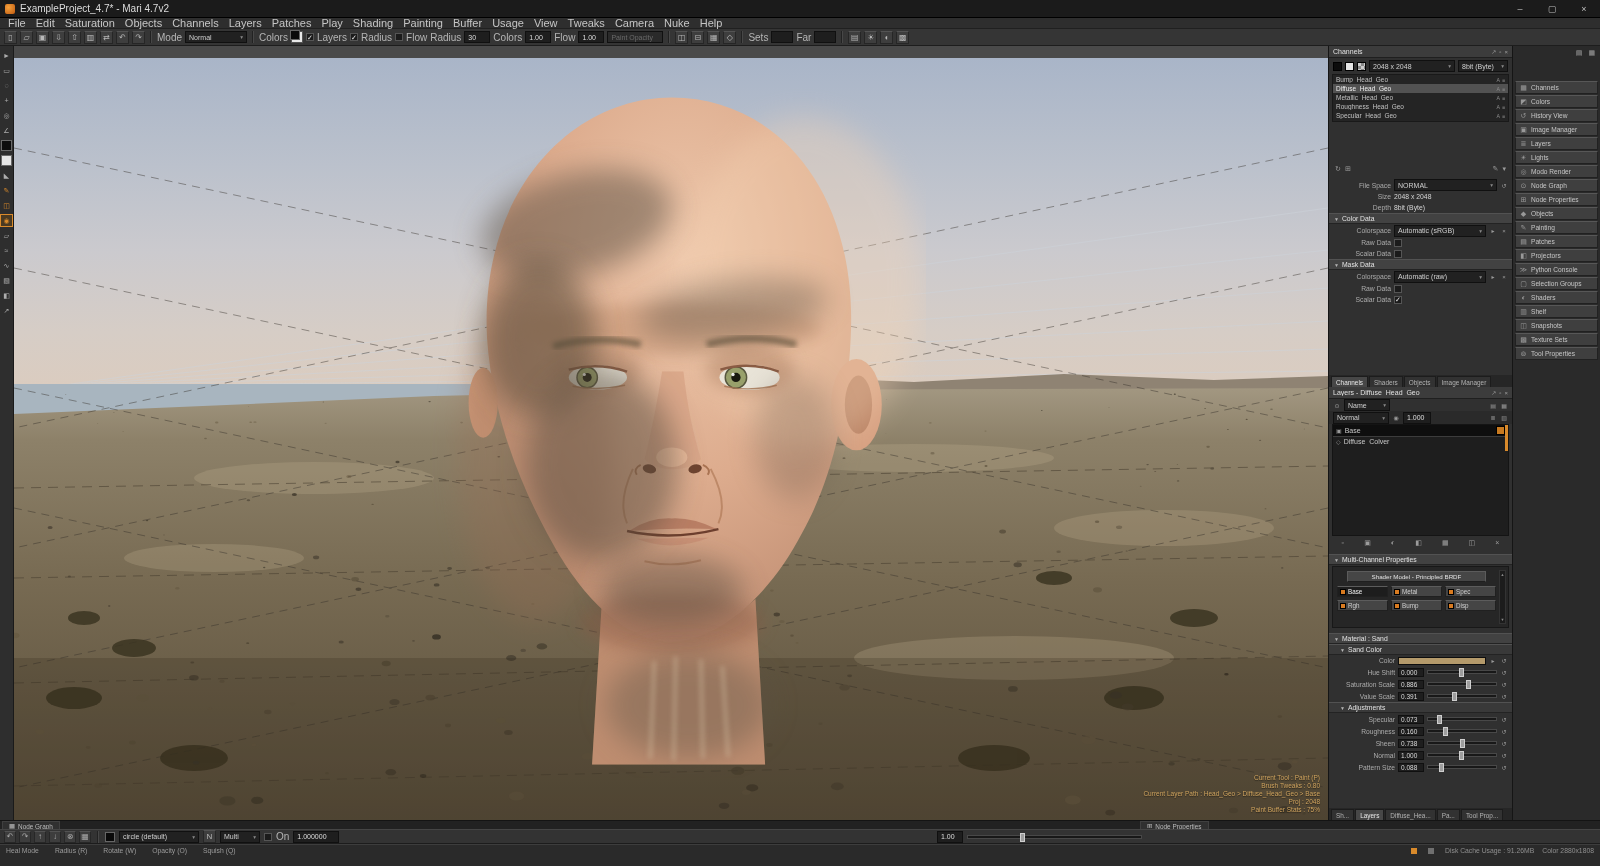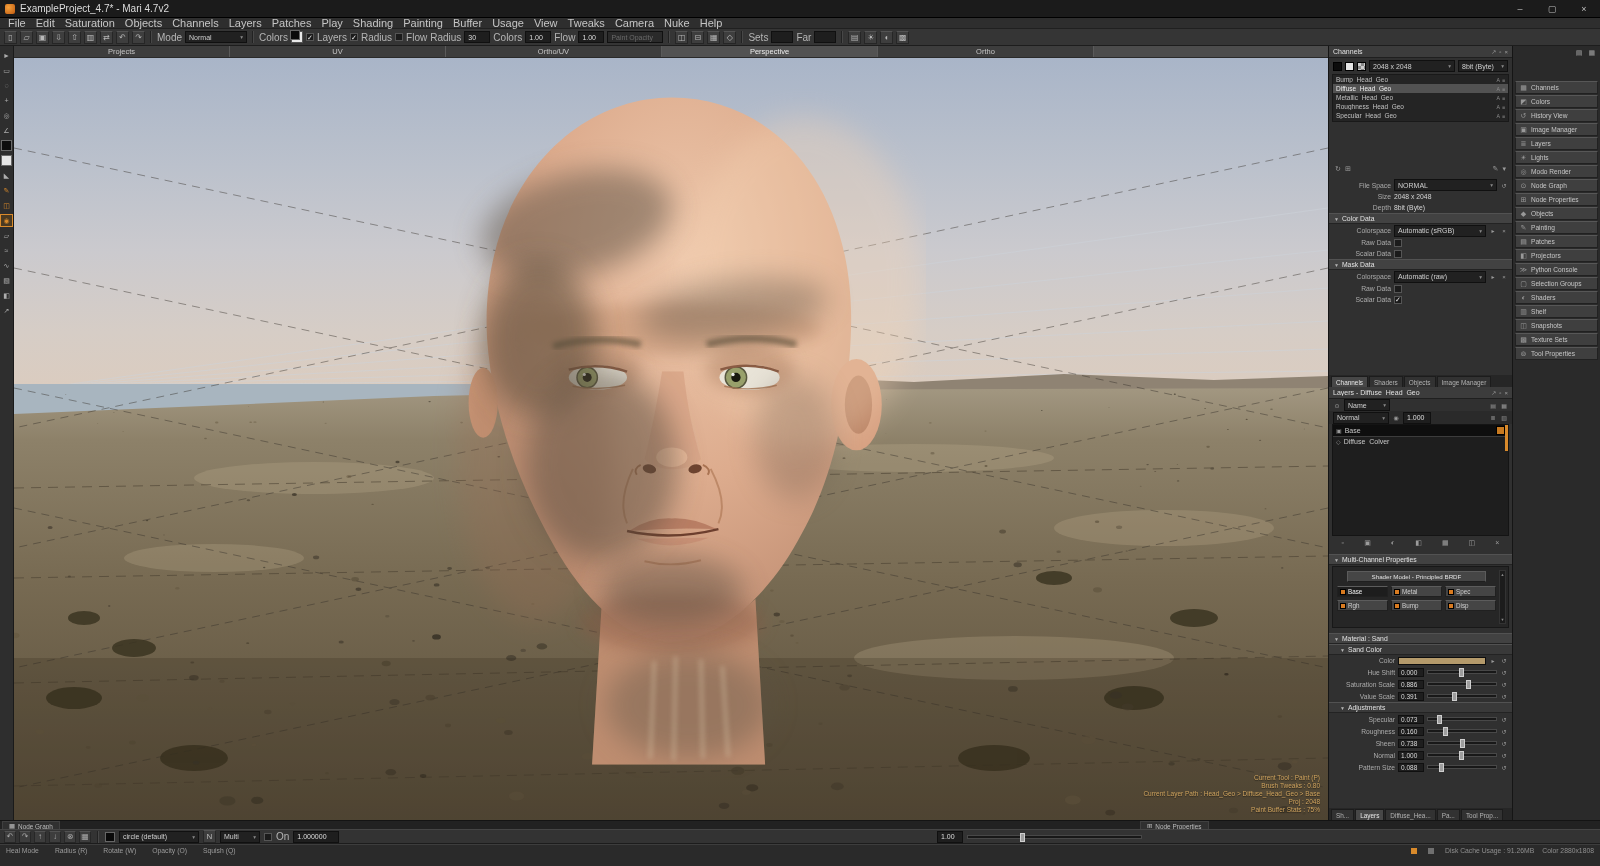--- a/index.html
+++ b/index.html
@@ -243,27 +243,20 @@
         <div class="tool">▱</div>
         <div class="tool">≈</div>
         <div class="tool">∿</div>
         <div class="tool">▧</div>
         <div class="tool">◧</div>
         <div class="tool">↗</div>
       </div>
   </div>
 
   <div id="viewport">
-    <div id="vp-tabs">
-        <div class="vptab">Projects</div>
-        <div class="vptab">UV</div>
-        <div class="vptab">Ortho/UV</div>
-        <div class="vptab active">Perspective</div>
-        <div class="vptab">Ortho</div>
-      </div>
     <div id="scene">
       <div class="sky"></div>
       <svg id="scenesvg" viewBox="0 0 1314 762">
         <defs>
           <linearGradient id="groundgrad" x1="0" y1="330" x2="0" y2="762" gradientUnits="userSpaceOnUse">
             <stop offset="0" stop-color="#a29781"></stop>
             <stop offset="0.12" stop-color="#8d8169"></stop>
             <stop offset="0.45" stop-color="#776a52"></stop>
             <stop offset="1" stop-color="#584d3a"></stop>
           </linearGradient>

